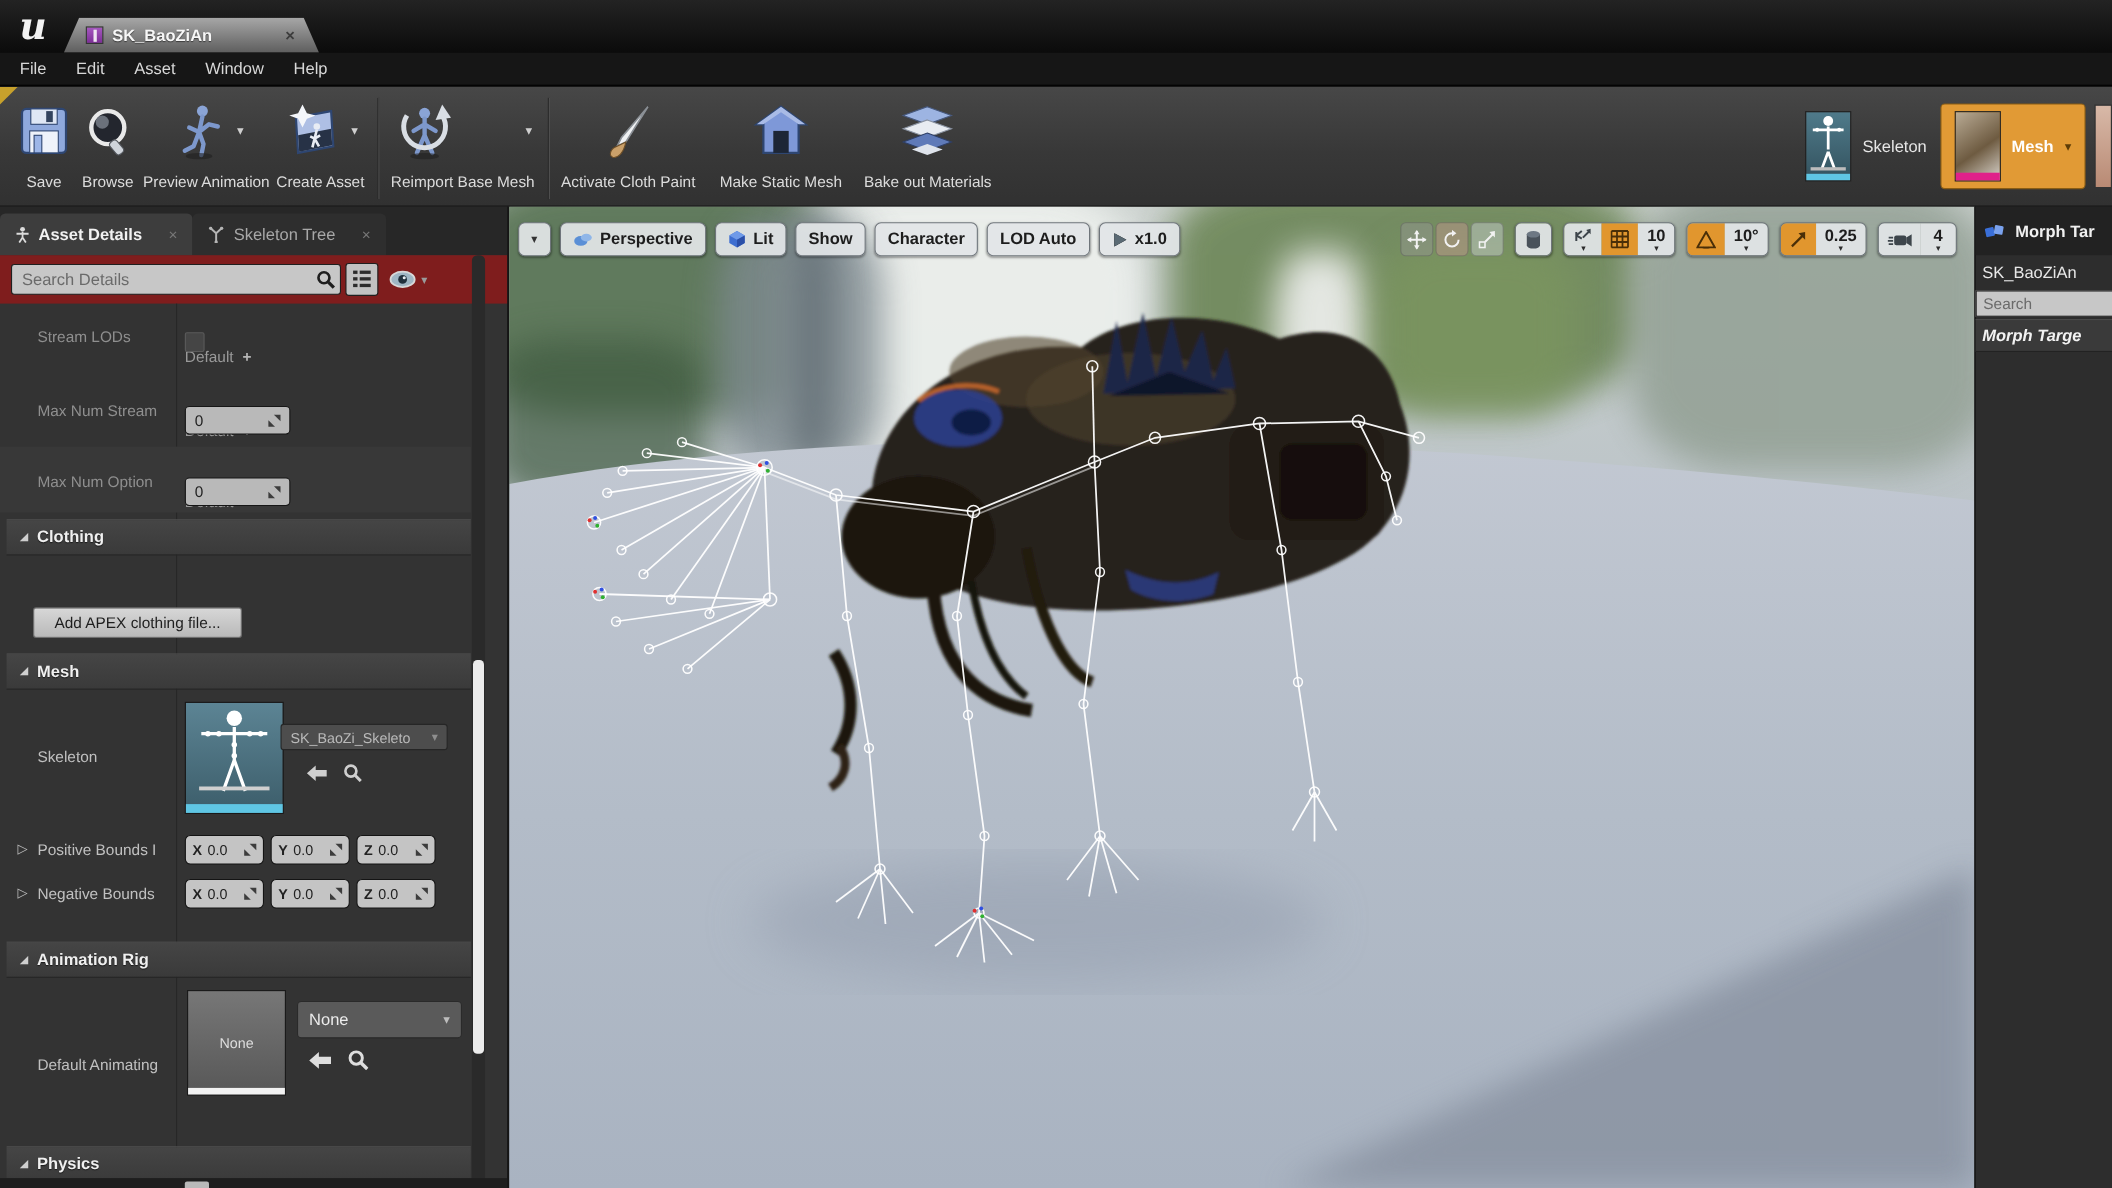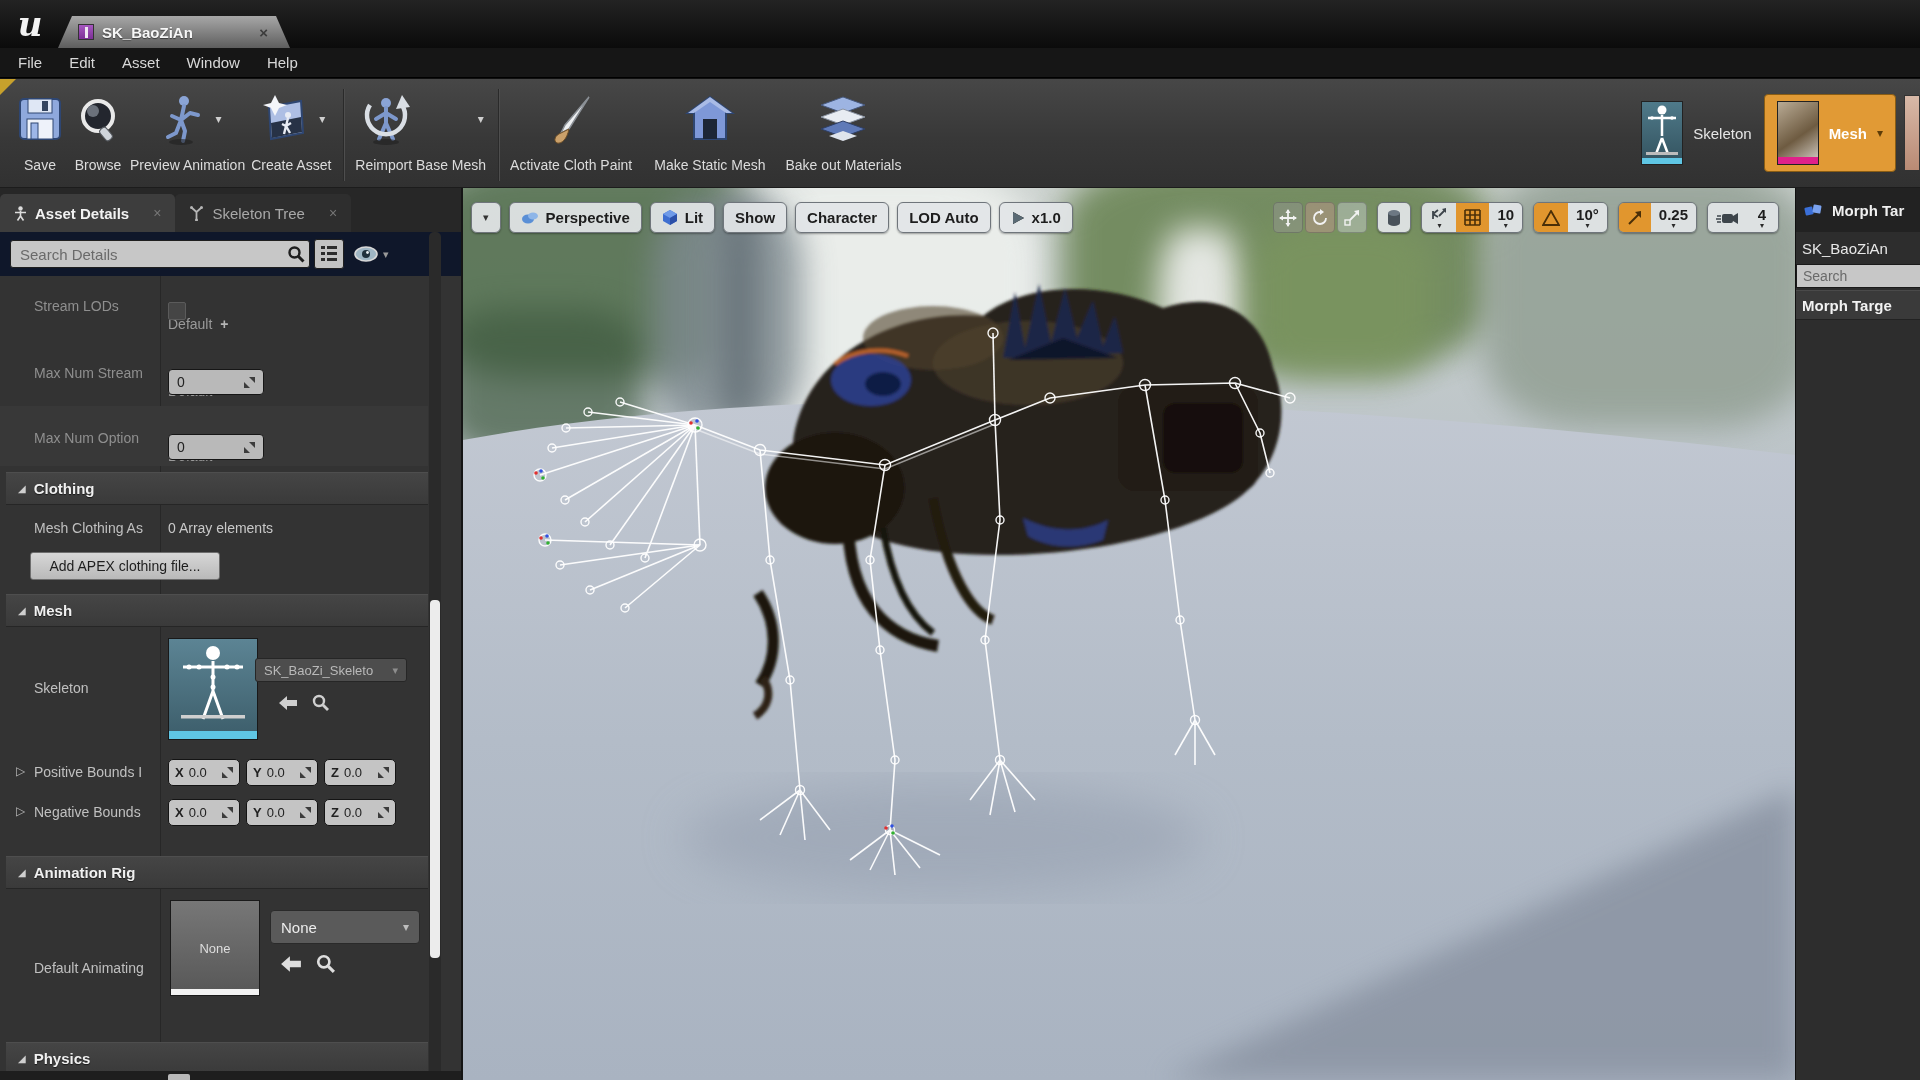--- a/index.html
+++ b/index.html
@@ -57,21 +57,21 @@
   #leftpanel { position:absolute; left:0; top:188px; width:463px; height:892px; background:#333333;
     border-right:2px solid #151515; }
   #lp-tabs { position:absolute; left:0; top:0; width:100%; height:44px; background:#272727; display:flex; align-items:flex-end; }
   .lptab { height:38px; display:flex; align-items:center; gap:8px; padding:0 14px; border-radius:5px 5px 0 0; }
   .lptab.active { background:#3d3d3d; }
   .lptab.inactive { background:#2e2e2e; }
   .lptab .ltxt { font-size:15px; }
   .lptab.active .ltxt { color:#f2f2f2; font-weight:bold; }
   .lptab.inactive .ltxt { color:#a8a8a8; }
   .lptab .lclose { color:#777; font-size:14px; margin-left:16px; }
-  #lp-search-row { position:absolute; left:0; top:44px; width:100%; height:44px; background:#0f172a; display:flex; align-items:center; padding:0 10px; gap:9px; }
+  #lp-search-row { position:absolute; left:0; top:44px; width:100%; height:44px; background:#7f1d1d; display:flex; align-items:center; padding:0 10px; gap:9px; }
   #lp-search { width:300px; height:28px; background:#c7c7c7; border:1px solid #1f1f1f; border-radius:3px;
     color:#5a5a5a; font-size:15px; padding:0 28px 0 9px; }
   #lp-search::placeholder { color:#6a6a6a; }
   #lp-search-mag { margin-left:-32px; }
   .sq-btn { width:30px; height:30px; background:#c2c2c2; border:1px solid #1f1f1f; border-radius:3px;
     display:flex; align-items:center; justify-content:center; }
   #lp-eye { display:flex; align-items:center; gap:4px; }
   #lp-eye .ecaret { color:#9a9a9a; font-size:11px; }
 
   #lp-body { position:absolute; left:0; top:88px; width:100%; height:804px; }
@@ -154,21 +154,21 @@
   #rightpanel { position:absolute; left:1795px; top:188px; width:125px; height:892px; background:#2d2d2d;
     border-left:1px solid #101010; }
   #rp-tabbar { position:absolute; left:0; top:0; width:100%; height:44px; background:#222; display:flex; align-items:center; padding-left:8px; gap:8px; }
   #rp-tabbar .rtxt { color:#f0f0f0; font-size:15px; font-weight:bold; white-space:nowrap; }
   #rp-name { position:absolute; left:6px; top:52px; color:#e8e8e8; font-size:15px; white-space:nowrap; }
   #rp-search { position:absolute; left:0px; top:76px; width:125px; height:24px; background:#c7c7c7; border:1px solid #1a1a1a;
     color:#0369a1; font-size:14px; padding:0 6px; }
   #rp-search::placeholder { color:#6a6a6a; }
   #rp-colhead { position:absolute; left:0; top:102px; width:125px; height:30px; background:#3a3a3a; border-top:1px solid #4a4a4a;
     border-bottom:1px solid #222; display:flex; align-items:center; padding-left:6px; }
-  #rp-colhead .rtxt { color:#f2f2f2; font-size:15px; font-weight:bold; white-space:nowrap; }
+  #rp-colhead .rtxt { color:#f2f2f2; font-size:15px; font-weight:bold; white-space:nowrap;font-style:italic; }
 </style>
 </head>
 <body>
 
 <div id="titlebar">
   <div id="ue-logo">u</div>
   <div id="asset-tab">
     <span class="ticon"></span>
     <span class="tlabel">SK_BaoZiAn</span>
     <span class="tclose">×</span>
@@ -390,24 +390,20 @@
       </span>
       <span class="spin" style="top:28px">
         <span>0</span>
           <span class="resz"></span>
       </span>
     </div>
 
     <div class="sechead" style="top:196px">
       <span class="sarrow">◢</span>
       <span class="stxt">Clothing</span>
-    </div>
-    <div class="prow" style="top:236px;height:36px">
-      <span class="plab en" style="top:8px">Mesh Clothing As</span>
-      <span class="pvalue" style="top:8px">0 Array elements</span>
     </div>
     <button id="apex-btn" style="top:276px">Add APEX clothing file...</button>
 
     <div class="sechead" style="top:318px">
       <span class="sarrow">◢</span>
       <span class="stxt">Mesh</span>
     </div>
 
     <div class="prow" style="top:356px;height:118px">
       <span class="plab en" style="top:48px">Skeleton</span>

